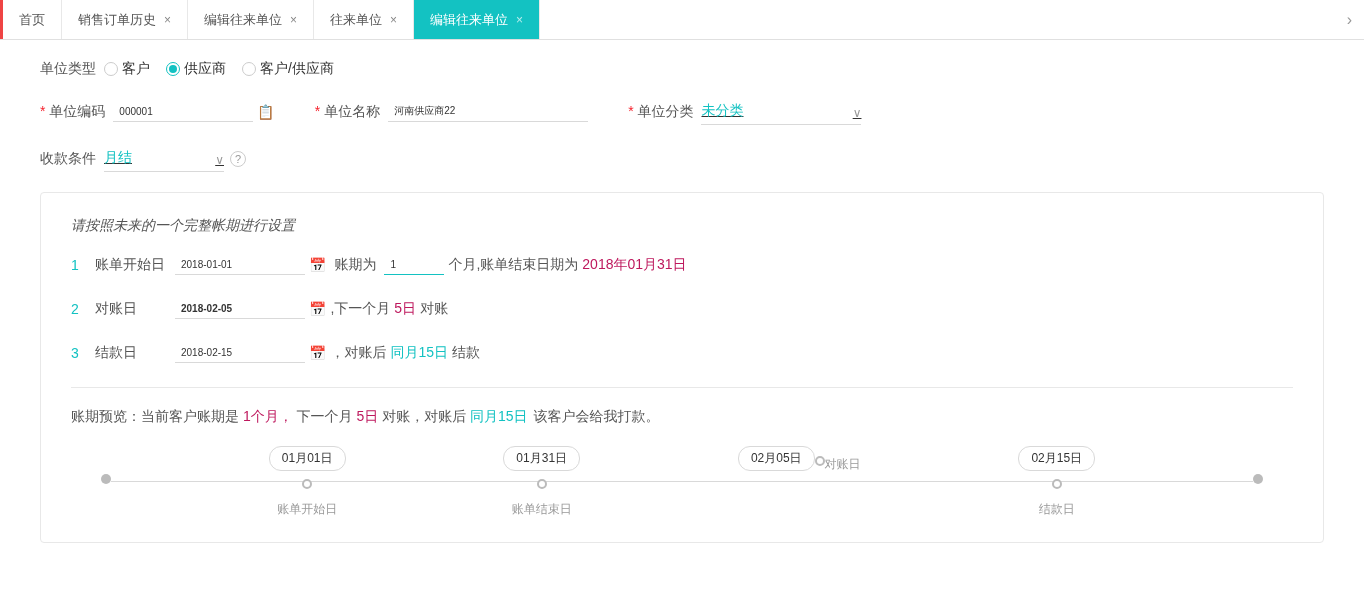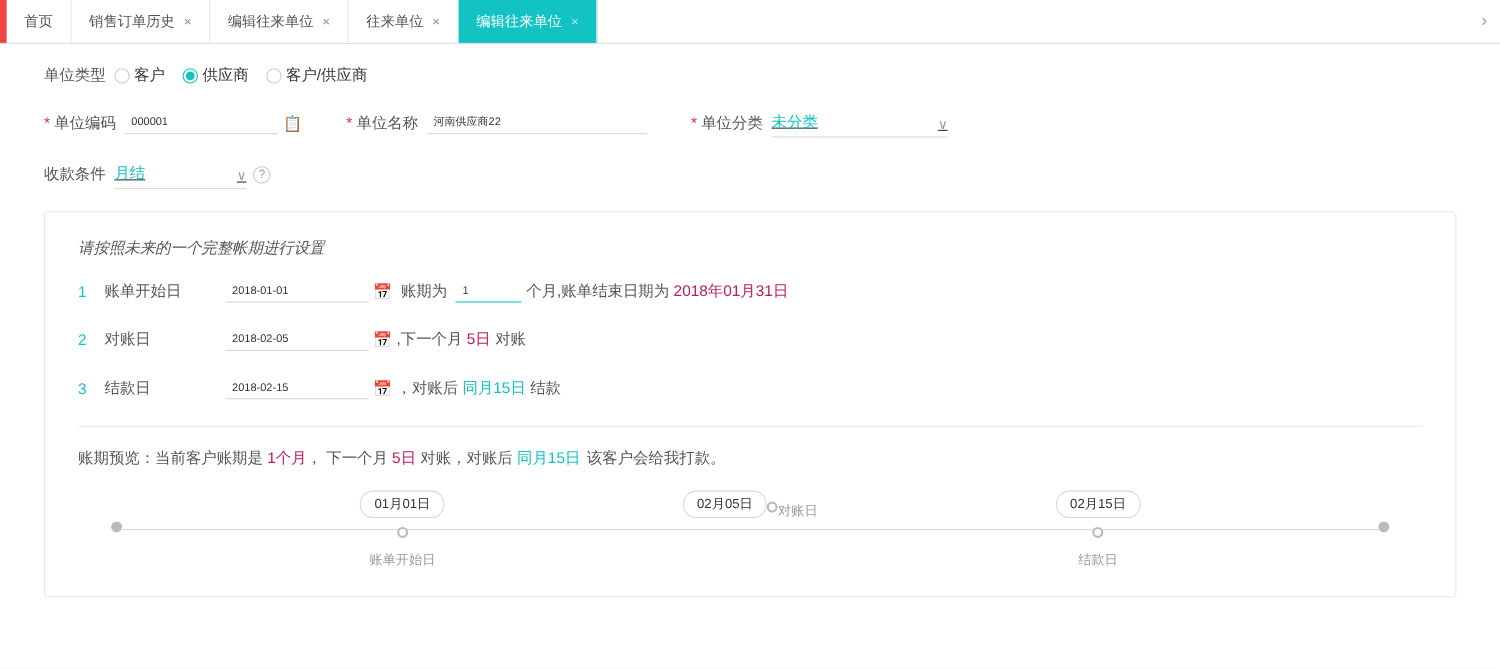--- a/index.html
+++ b/index.html
@@ -19,21 +19,21 @@
       align-items: center;
       padding: 0 16px;
       height: 100%;
       cursor: pointer;
       font-size: 13px;
       color: #555;
       border-right: 1px solid #e8e8e8;
       white-space: nowrap;
       position: relative;
     }
-    .tab:first-child { border-left: 6px solid #ef4444; justify-content: center; }
+    .tab:first-child { border-left: 3px solid #ef4444; justify-content: center; }
     .tab.active {
       background: #13c2c2;
       color: #fff;
     }
     .tab .close-icon {
       margin-left: 8px;
       font-size: 12px;
       opacity: 0.7;
     }
     .tab-more {
@@ -182,21 +182,20 @@
     }
     .row-label {
       color: #555;
       width: 80px;
       flex-shrink: 0;
     }
     .row-content {
       display: flex;
       align-items: center;
       flex: 1;
-      margin-left: 30px;
     }
     .highlight-orange { color: #be185d; }
     .highlight-teal { color: #13c2c2; }
 
     
     .preview-section {
       border-top: 1px solid #e8e8e8;
       padding-top: 20px;
     }
     .preview-text {
@@ -311,21 +310,21 @@
         <input class="input-field narrow" type="text" style="border-bottom-color: rgb(19, 194, 194);" value="1">
         <span style="margin: 0 4px; color:#555;">个月,账单结束日期为</span>
         <span class="highlight-orange">2018年01月31日</span>
       </div>
     </div>
 
     <div class="billing-row">
       <span class="row-number">2</span>
       <span class="row-label">对账日</span>
       <div class="row-content">
-        <input class="input-field" type="text" style="width: 130px;" value="2018-02-05">
+        <input class="input-field" type="text" style="width: 130px; font-weight: bold;" value="2018-02-05">
         <span class="calendar-icon">📅</span>
         <span style="margin: 0 4px; color:#555;">,下一个月</span>
         <span class="highlight-orange">5日</span>
         <span style="margin-left: 4px; color:#555;">对账</span>
       </div>
     </div>
 
     <div class="billing-row">
       <span class="row-number">3</span>
       <span class="row-label">结款日</span>
@@ -358,20 +357,25 @@
           <div style="display:flex; flex-direction:column; align-items:center; z-index:1; padding-top:28px;">
             <div style="width:10px;height:10px;border-radius:50%;background:#bbb;"></div>
           </div>
 
           <div style="display:flex; flex-direction:column; align-items:center; z-index:1;">
             <div class="tl-badge">01月01日</div>
             <div style="width:10px;height:10px;border-radius:50%;border:2px solid #bbb;background:#fff;margin:4px 0;"></div>
             <div class="tl-label">账单开始日</div>
           </div>
 
+          <div style="display:flex; flex-direction:column; align-items:center; z-index:1;">
+            <div class="tl-badge">01月31日</div>
+            <div style="width:10px;height:10px;border-radius:50%;border:2px solid #bbb;background:#fff;margin:4px 0;"></div>
+            <div class="tl-label">账单结束日</div>
+          </div>
 
           <div style="display:flex; flex-direction:row; align-items:center; z-index:1;">
             <div class="tl-badge">02月05日</div>
             <div style="width:10px;height:10px;border-radius:50%;border:2px solid #bbb;background:#fff;margin:4px 0;"></div>
             <div class="tl-label">对账日</div>
           </div>
 
           <div style="display:flex; flex-direction:column; align-items:center; z-index:1;">
             <div class="tl-badge">02月15日</div>
             <div style="width:10px;height:10px;border-radius:50%;border:2px solid #bbb;background:#fff;margin:4px 0;"></div>

